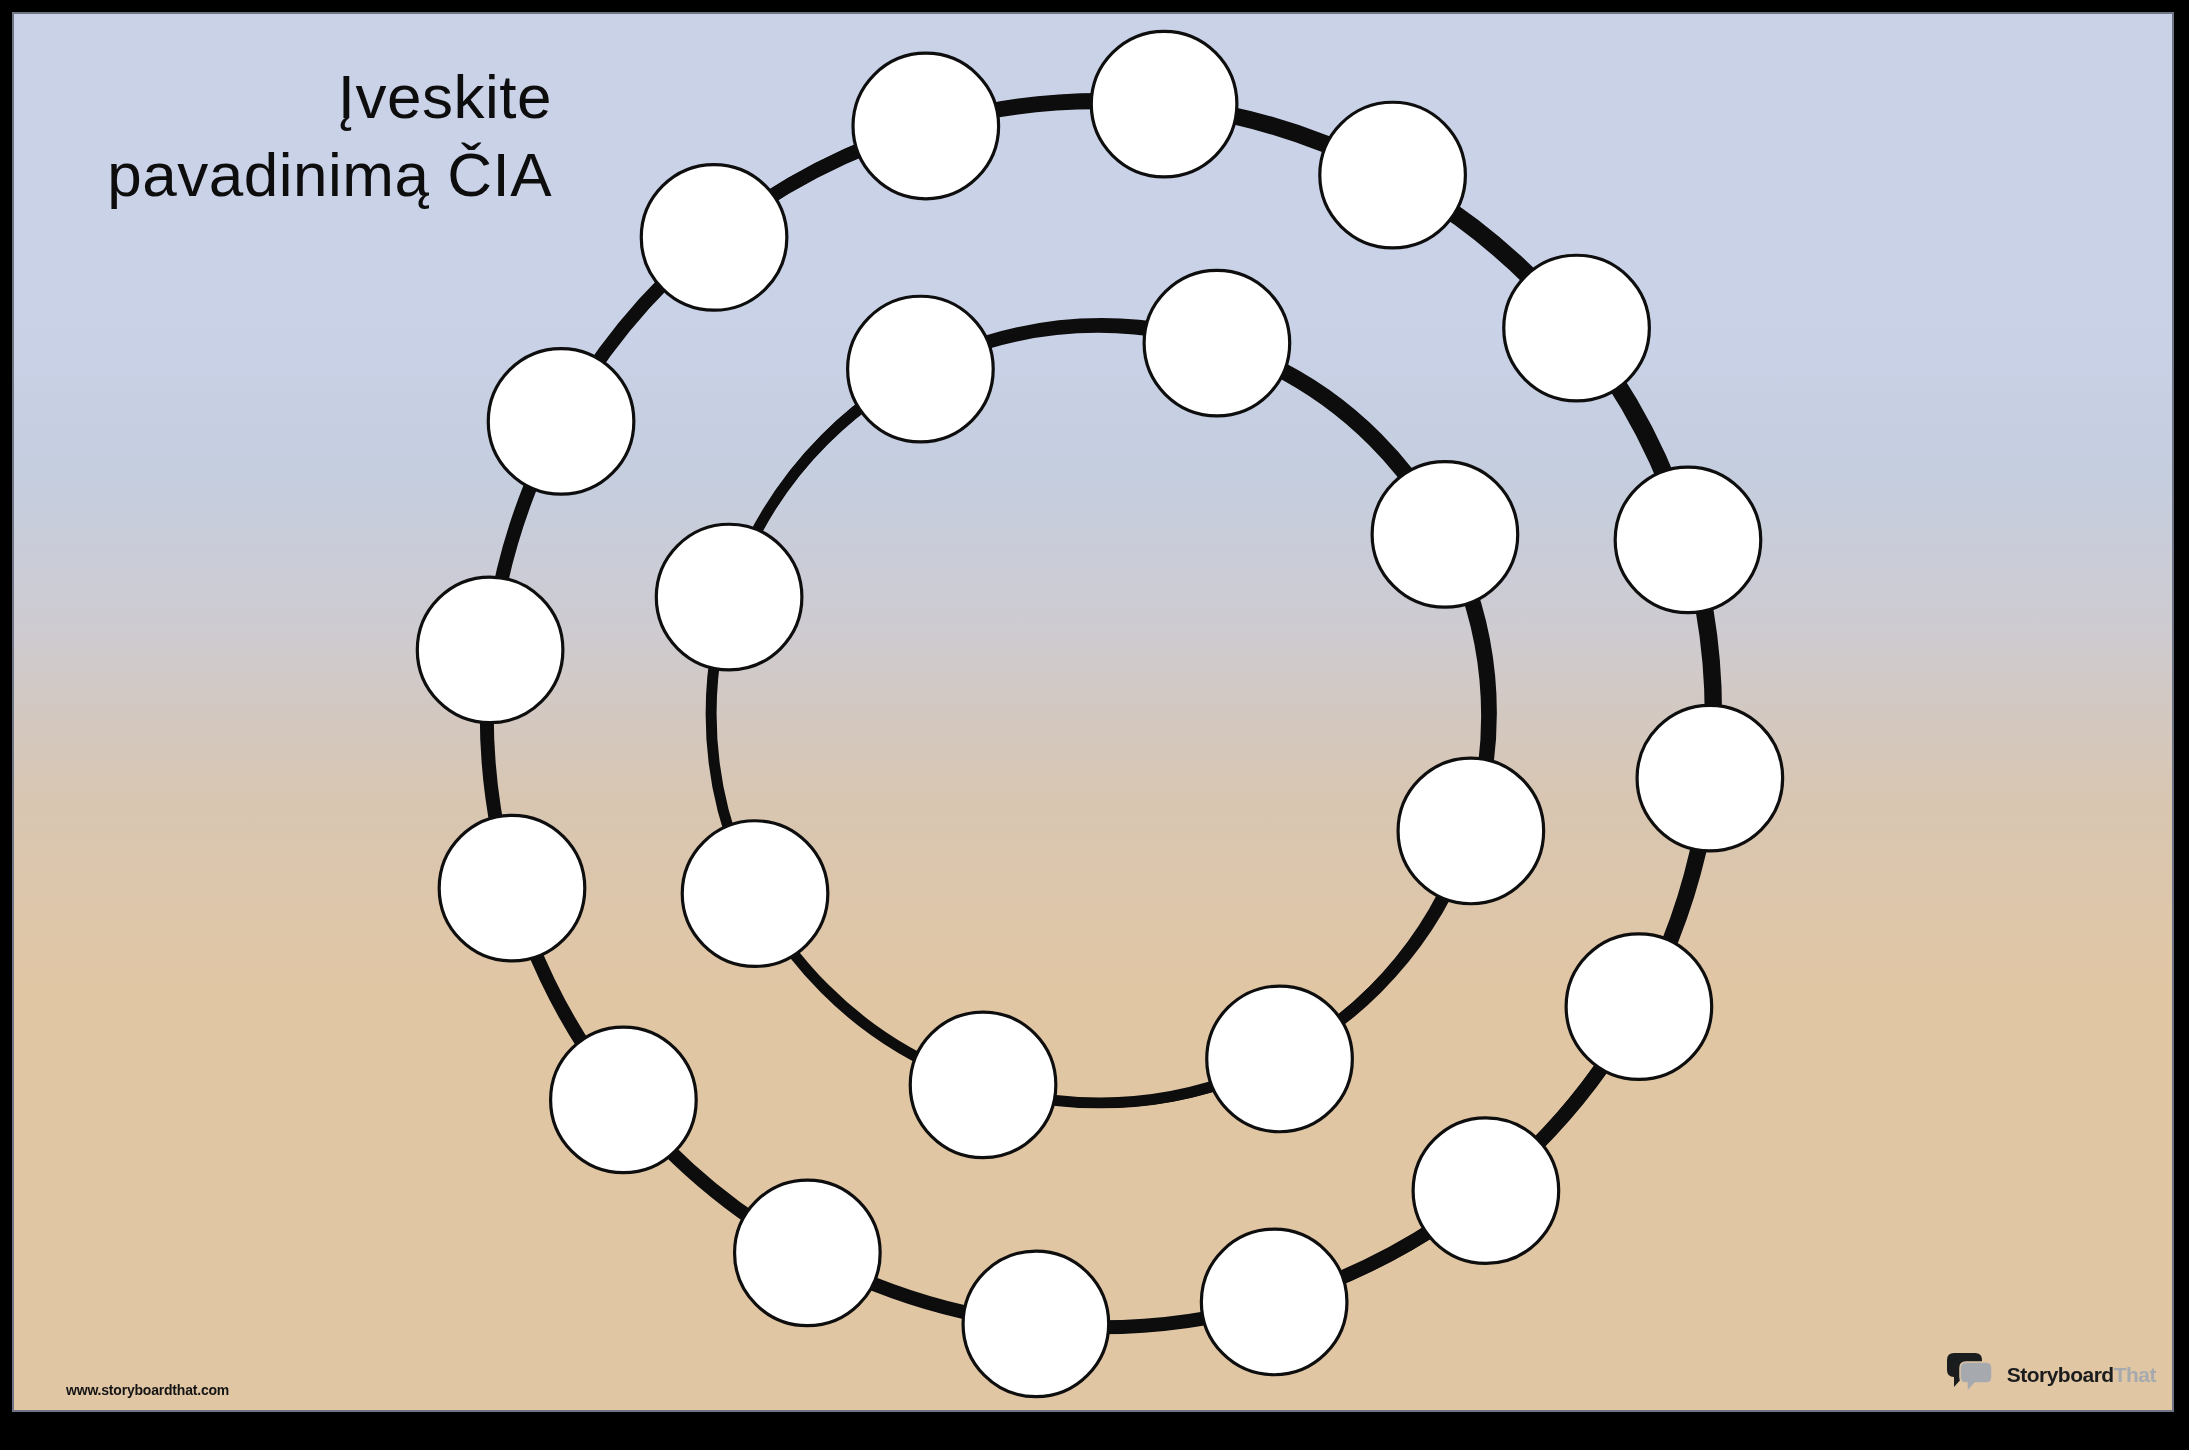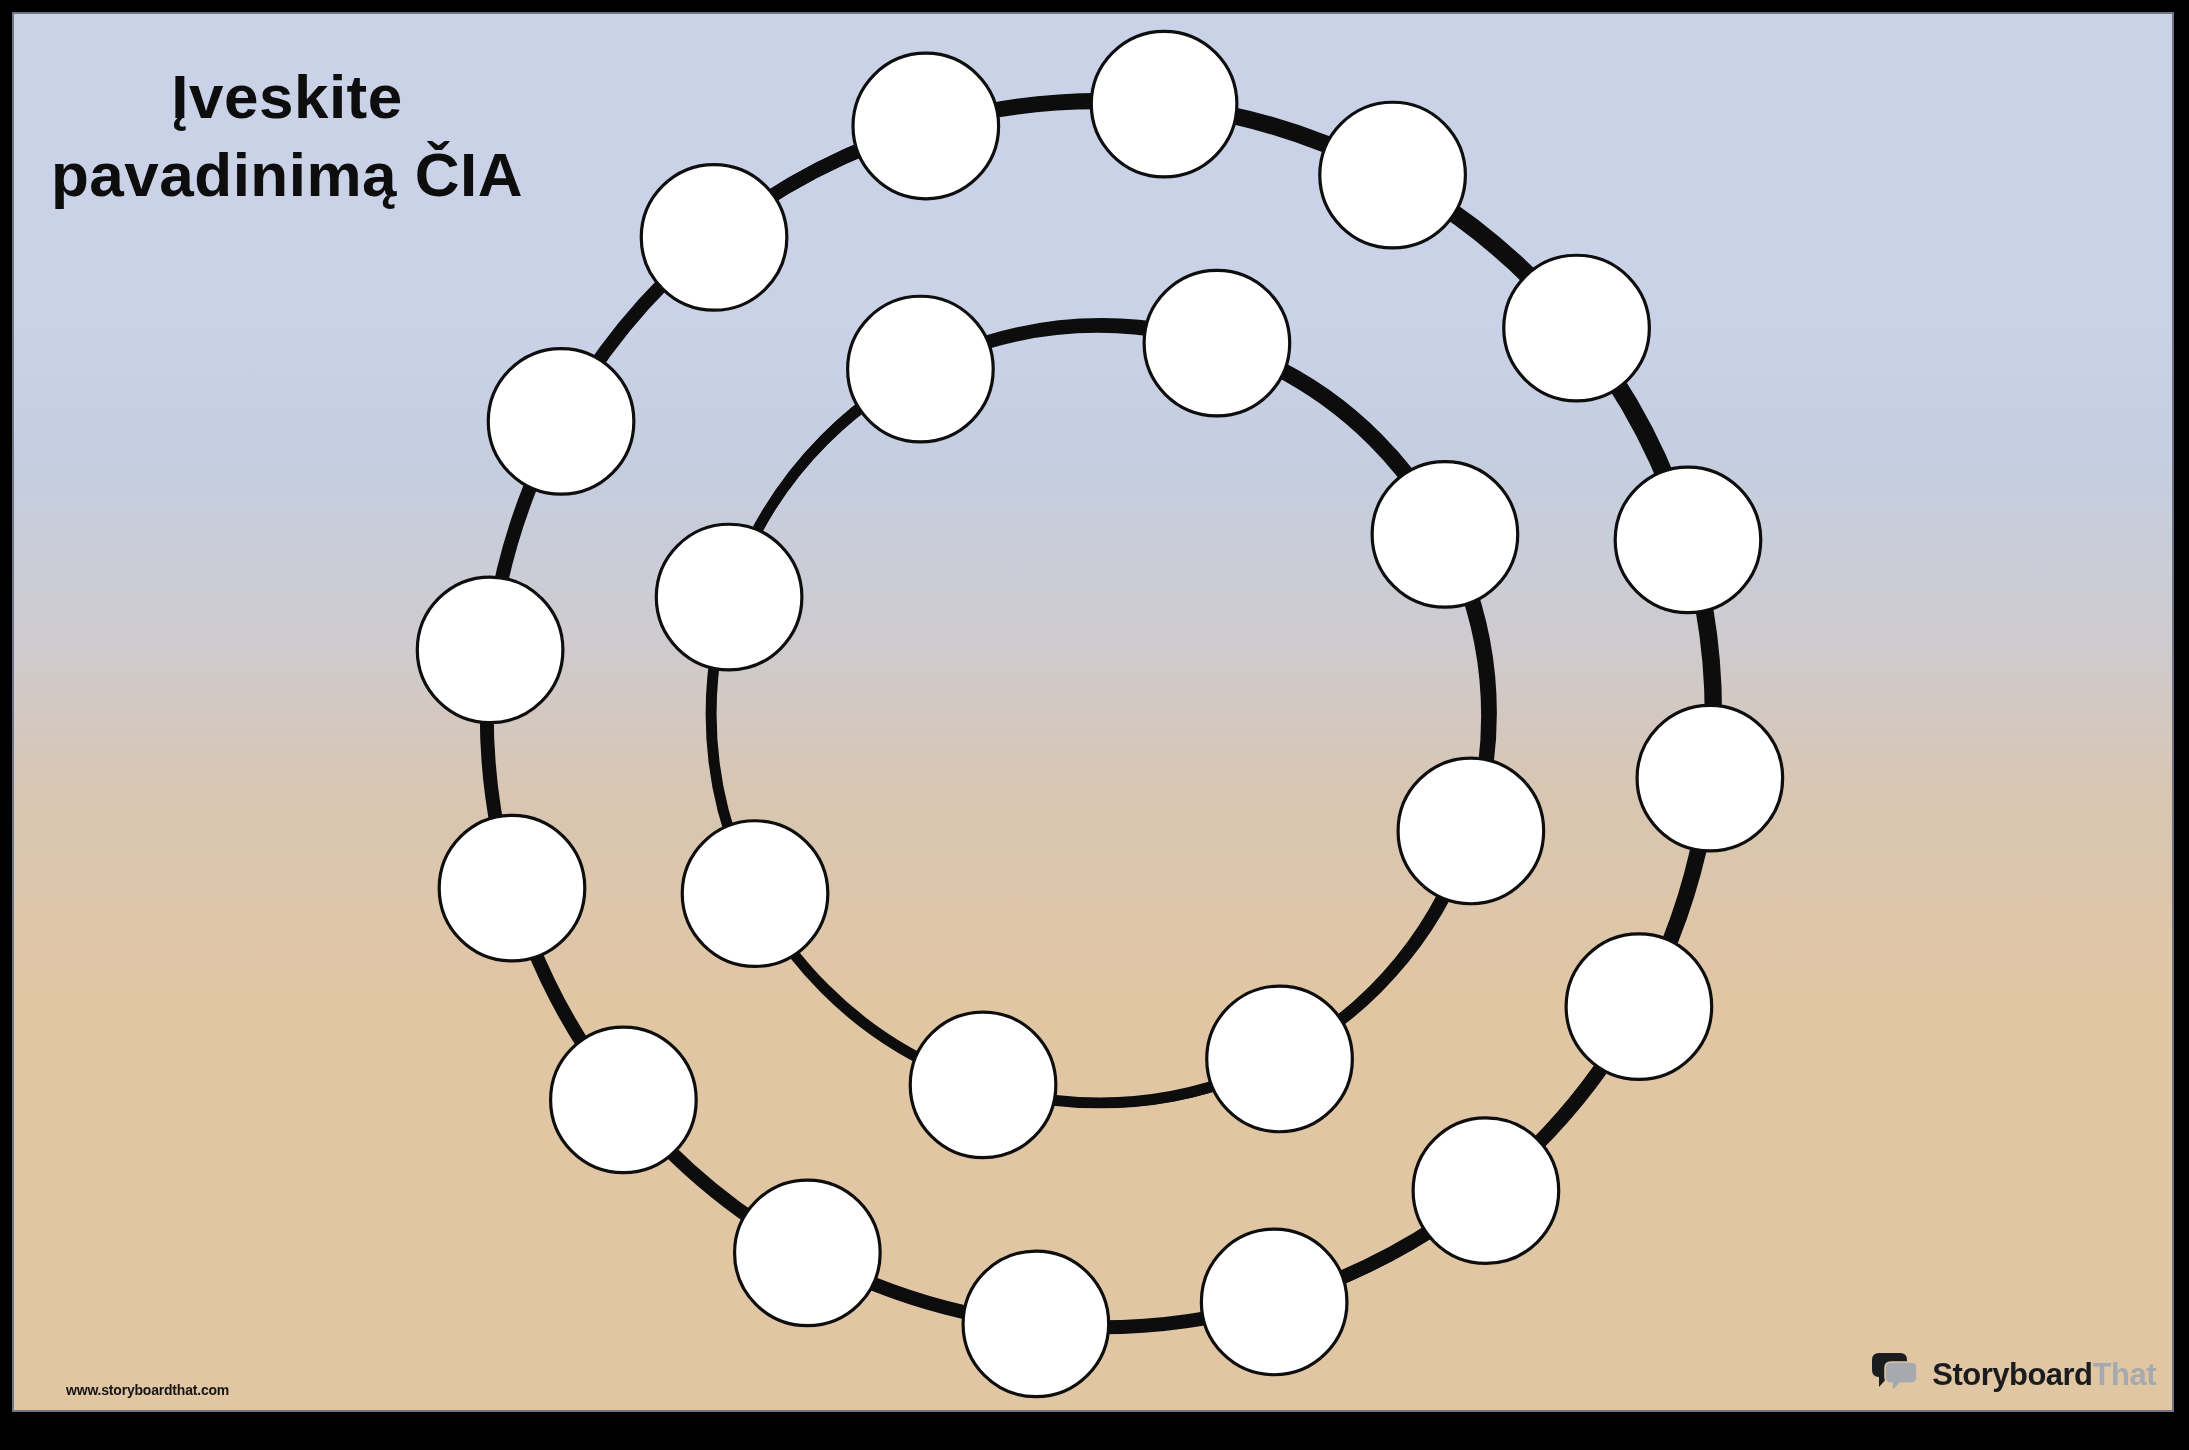--- a/index.html
+++ b/index.html
@@ -54,24 +54,24 @@
   }
   .board-space{
     fill:var(--node-fill);
     stroke:var(--node-stroke);
     stroke-width:3.2;
   }
   .title{
     position:absolute;
     left:8px; top:44px;
     width:530px;
-    text-align:center;
+    text-align:right;
     font-size:62px;
     line-height:78px;
-    font-weight:700;
+    font-weight:400;
     color:var(--title-color);
     letter-spacing:0.5px;
   }
   .url{
     position:absolute;
     left:15px; top:1368px;
     font-size:14px;
     font-weight:700;
     letter-spacing:-0.2px;
     color:var(--url-color);
@@ -82,21 +82,21 @@
     right:16px; bottom:12px;
     display:flex;
     align-items:center;
     gap:9px;
   }
   .logo-icon{
     width:52px; height:46px;
     display:block;
   }
   .logo-text{
-    font-size:31px;
+    font-size:21px;
     font-weight:700;
     letter-spacing:-0.5px;
     white-space:nowrap;
   }
   .lt-black{color:var(--logo-black);}
   .lt-gray{color:var(--logo-gray);}
 </style>
 </head>
 <body>
 

